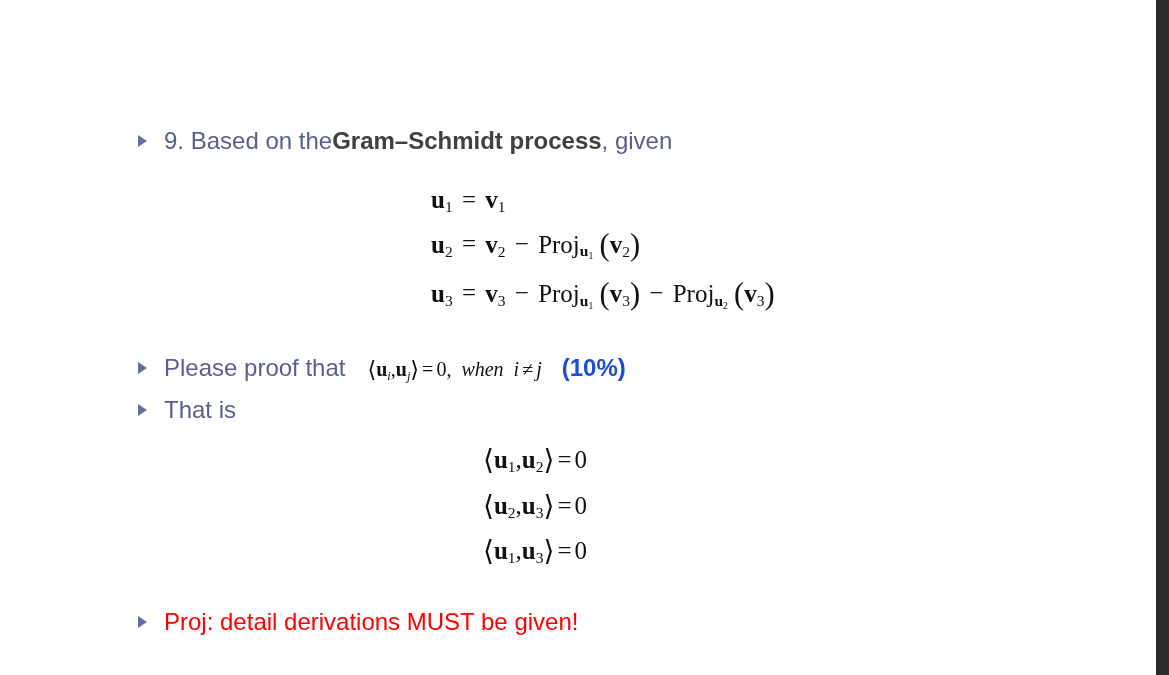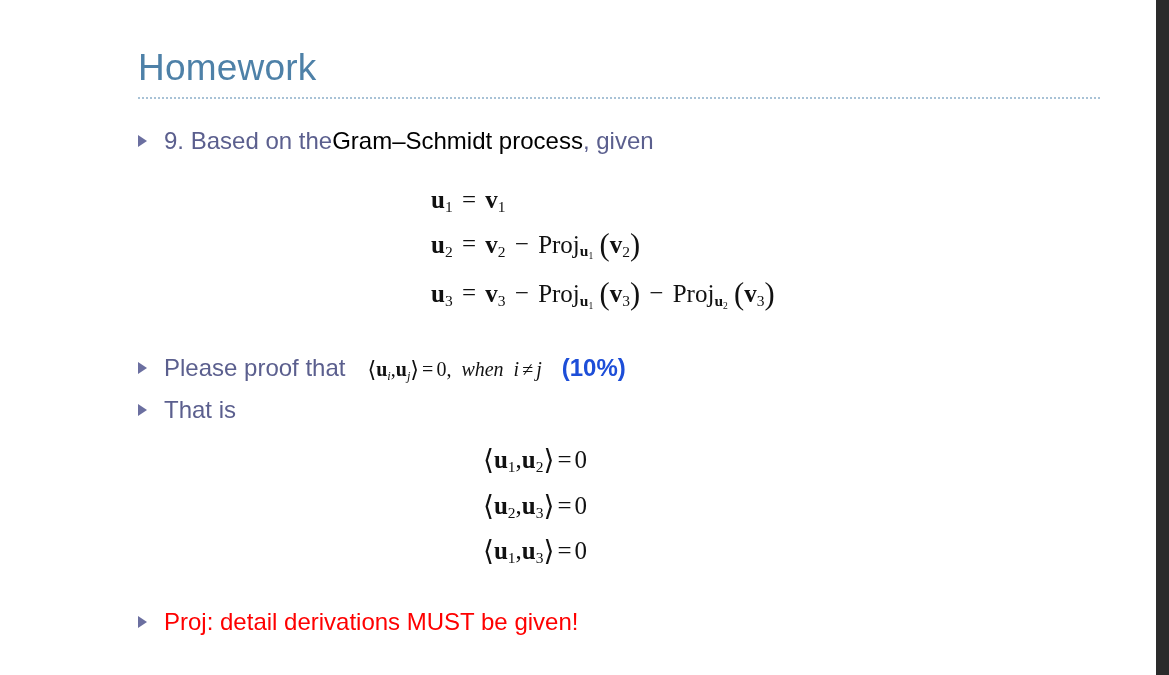--- a/index.html
+++ b/index.html
@@ -92,22 +92,22 @@
     flex: 1 1 auto;
     display: flex;
     align-items: center;
     flex-wrap: wrap;
   }
   .bullet-text .lead {
     font-size: 24px;
     color: #5b5f8e;
   }
   .bullet-text .strong {
-    font-weight: normal;
-    color: #000000;
+    font-weight: bold;
+    color: #404040;
   }
 
   .row-note {
     color: #fe0000;
   }
   .row-note .lead { color: #fe0000; }
 
   
   .gap-sm  { height: 10px; }
   .gap-md  { height: 22px; }
@@ -170,24 +170,20 @@
     font-size: 24px;
     font-weight: bold;
     margin-left: 20px;
   }
 </style>
 </head>
 <body>
 
 <div class="slide">
 
-  <div class="title-block">
-    <div class="slide-title">Homework</div>
-    <div class="title-rule"></div>
-  </div>
 
   <div class="body">
 
     <div class="bullet-row">
       <span class="bullet-marker">
           <span class="tri"></span>
         </span>
       <span class="bullet-text">
         <span class="lead">9. Based on the </span>
         <span class="lead strong">Gram–Schmidt process</span>

